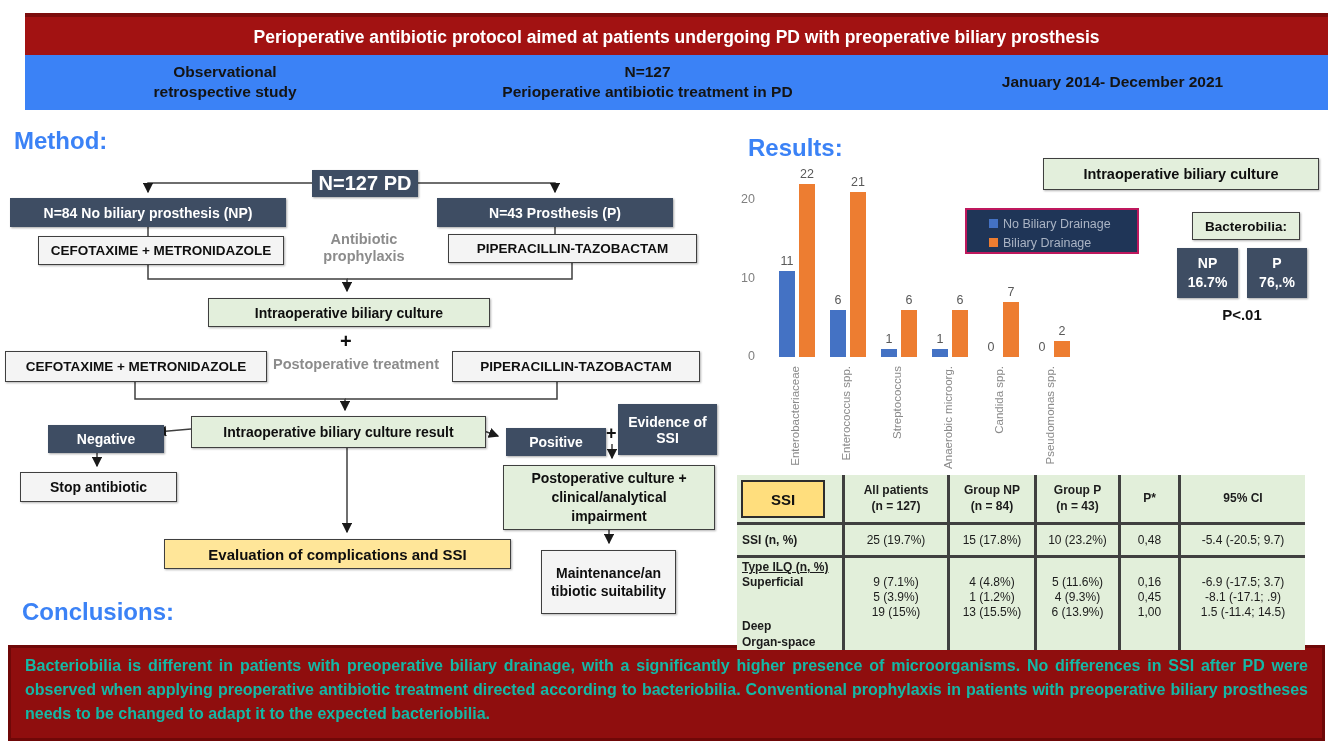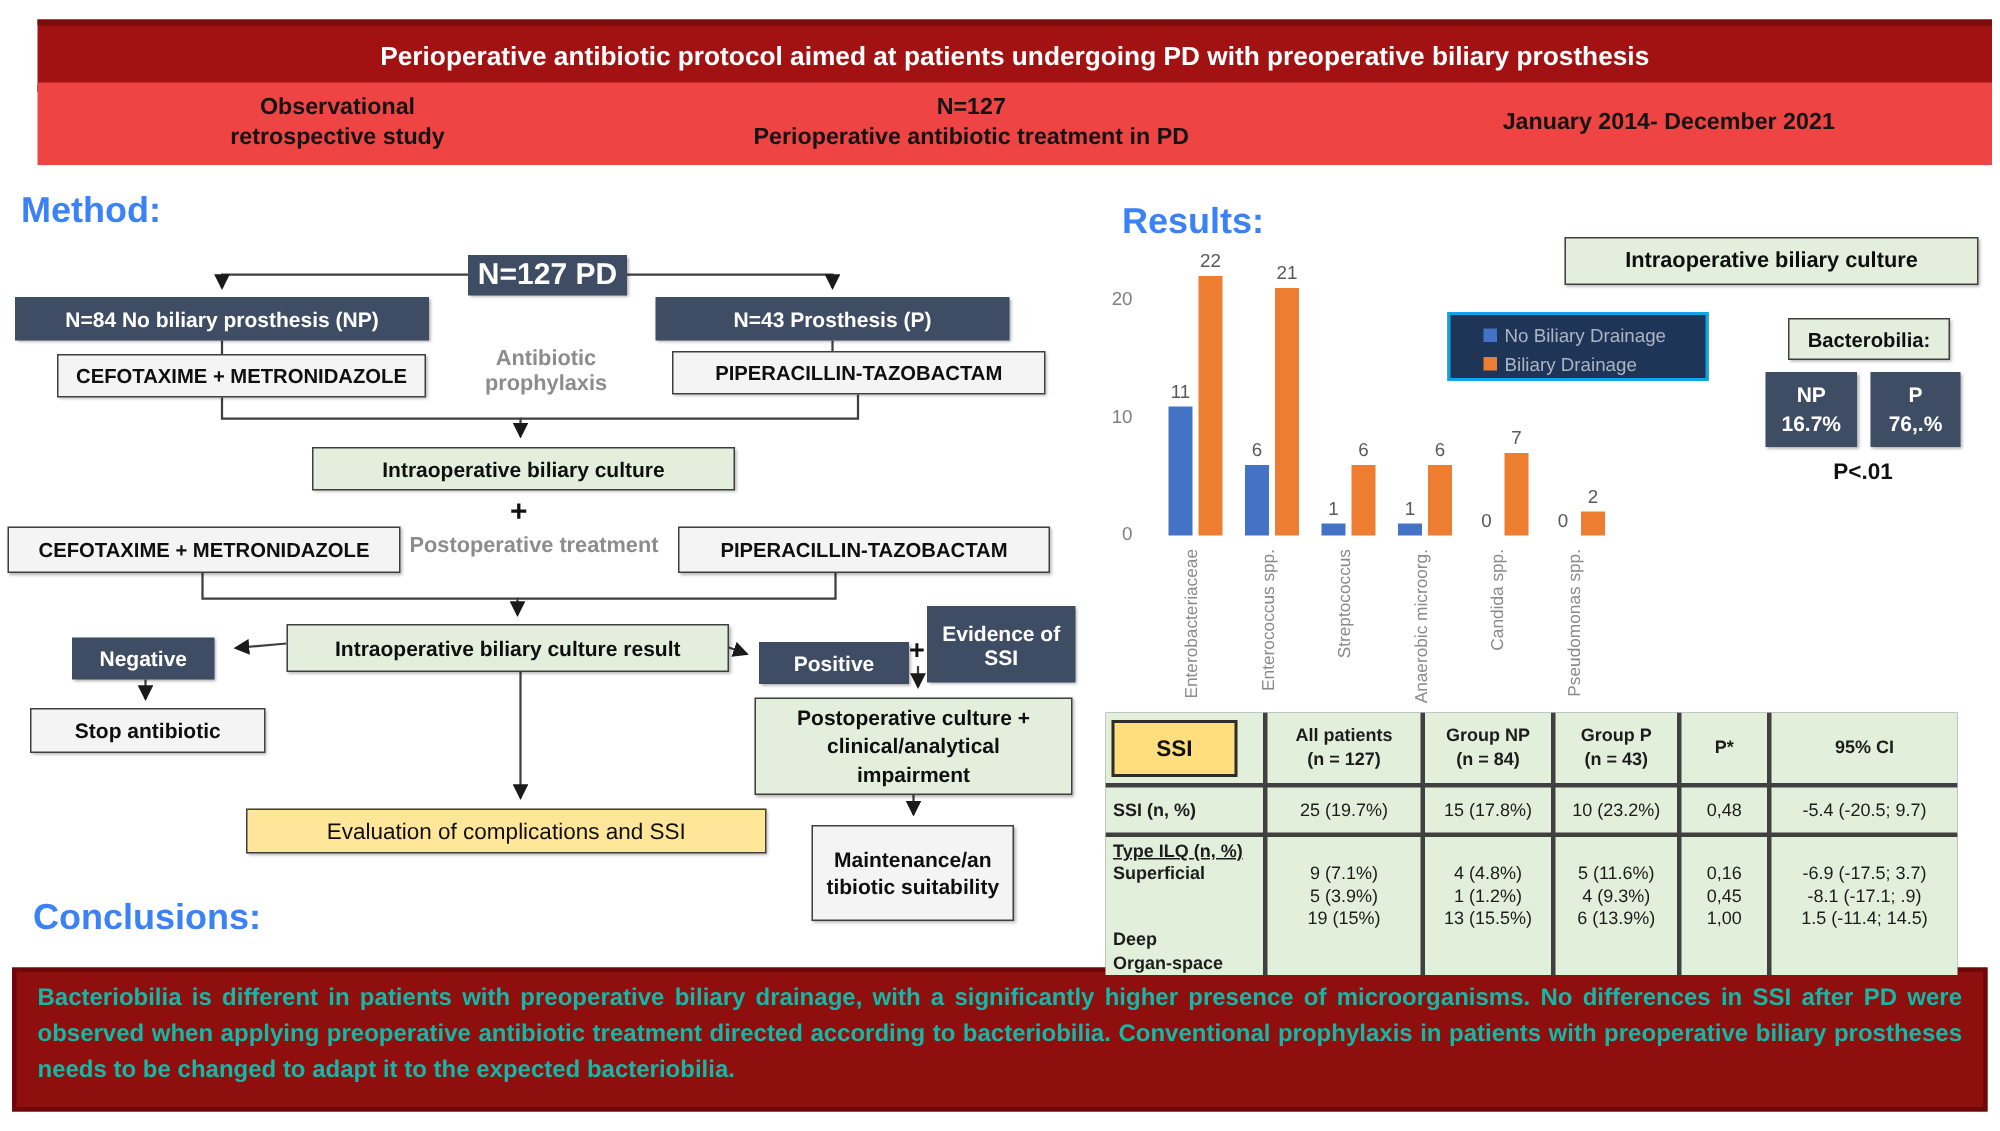--- a/index.html
+++ b/index.html
@@ -4,47 +4,47 @@
 <style>
   html,body{margin:0;padding:0;background:#ffffff;}
   #page{position:relative;width:1333px;height:754px;background:#ffffff;overflow:hidden;
         font-family:"Liberation Sans",sans-serif;}
   .abs{position:absolute;}
   
   .banner{left:25px;top:13px;width:1303px;height:40px;background:#A21212;
           border-top:4px solid #7C0C0C;border-bottom:4px solid #7C0C0C;
           display:flex;align-items:center;justify-content:center;}
   .banner-title{color:#ffffff;font-weight:bold;font-size:17.5px;}
-  .subbar{left:25px;top:55px;width:1303px;height:55px;background:#ef4444;}
+  .subbar{left:25px;top:55px;width:1303px;height:55px;background:#3b82f6;}
   .sub-block{position:absolute;font-weight:bold;font-size:15.5px;color:#141414;
              text-align:center;line-height:1.3;}
   
   .section-h{font-weight:bold;font-size:24px;color:#3b82f6;}
   
   .navy{background:#3E4D63;color:#ffffff;font-weight:bold;display:flex;align-items:center;
         justify-content:center;text-align:center;box-shadow:1px 1px 2px rgba(0,0,0,.35);}
   .graybox{background:#F4F4F4;color:#0f0f0f;font-weight:bold;border:1.6px solid #3f3f3f;
         display:flex;align-items:center;justify-content:center;text-align:center;
         box-shadow:1px 1px 2px rgba(0,0,0,.3);}
   .greenbox{background:#E3EFDC;color:#0f0f0f;font-weight:bold;border:1.8px solid #3f3f3f;
         display:flex;align-items:center;justify-content:center;text-align:center;
         box-shadow:1px 1px 2px rgba(0,0,0,.3);}
-  .yellowbox{background:#FFE699;color:#0f0f0f;font-weight:normal;border:1.8px solid #3f3f3f;
+  .yellowbox{background:#FFE699;color:#0f0f0f;font-weight:bold;border:1.8px solid #3f3f3f;
         display:flex;align-items:center;justify-content:center;text-align:center;
         box-shadow:1px 1px 2px rgba(0,0,0,.3);}
   .graytext{color:#8c8c8c;font-weight:bold;text-align:center;line-height:1.15;}
   .plus{font-weight:bold;color:#111;font-size:20px;}
   
   .bar{position:absolute;}
   .val-label{position:absolute;width:30px;text-align:center;font-size:12.5px;color:#595959;}
   .ytick{position:absolute;width:34px;text-align:right;font-size:12.5px;color:#808080;}
   .cat-label{position:absolute;writing-mode:vertical-rl;transform:rotate(180deg);
              white-space:nowrap;font-size:11.5px;color:#8a8a8a;}
   .legend{left:965px;top:208px;width:174px;height:46px;background:#1F3557;
-          border:2px solid #0ea5e9;padding:4px 0 0 22px;box-sizing:border-box;z-index:2;}
+          border:2px solid #be185d;padding:4px 0 0 22px;box-sizing:border-box;z-index:2;}
   .legend-item{display:flex;align-items:center;height:19px;}
   .legend-swatch{width:9px;height:9px;margin-right:5px;flex:0 0 auto;}
   .legend-text{font-size:12.5px;color:#AAB4C4;}
   
   .stat-navy{background:#3E4D63;color:#fff;font-weight:bold;text-align:center;
              display:flex;flex-direction:column;align-items:center;justify-content:center;
              line-height:1.35;font-size:14px;box-shadow:1px 1px 2px rgba(0,0,0,.35);}
   
   #ssi-table{left:737px;top:475px;width:568px;display:grid;
              grid-template-columns:105px 102px 84px 81px 57px 124px;
@@ -127,21 +127,21 @@
   <div class="abs graybox" style="left:448px;top:234px;width:247px;height:27px;font-size:13.5px;">PIPERACILLIN-TAZOBACTAM</div>
 
   <div class="abs greenbox" style="left:208px;top:298px;width:280px;height:27px;font-size:14px;">Intraoperative biliary culture</div>
   <div class="abs plus" style="left:340px;top:330px;">+</div>
 
   <div class="abs graybox" style="left:5px;top:351px;width:260px;height:29px;font-size:13.5px;">CEFOTAXIME + METRONIDAZOLE</div>
   <div class="abs graytext" style="left:266px;top:356px;width:180px;font-size:14.5px;">Postoperative treatment</div>
   <div class="abs graybox" style="left:452px;top:351px;width:246px;height:29px;font-size:13.5px;">PIPERACILLIN-TAZOBACTAM</div>
 
   <div class="abs greenbox" style="left:191px;top:416px;width:293px;height:30px;font-size:14px;">Intraoperative biliary culture result</div>
-  <div class="abs navy" style="left:48px;top:425px;width:95px;height:28px;font-size:14px;">Negative</div>
+  <div class="abs navy" style="left:48px;top:425px;width:116px;height:28px;font-size:14px;">Negative</div>
   <div class="abs navy" style="left:506px;top:428px;width:100px;height:28px;font-size:14px;">Positive</div>
   <div class="abs plus" style="left:606px;top:423px;font-size:18px;">+</div>
   <div class="abs navy" style="left:618px;top:404px;width:99px;height:51px;font-size:14px;padding:0 6px;box-sizing:border-box;">Evidence of SSI</div>
 
   <div class="abs graybox" style="left:20px;top:472px;width:155px;height:28px;font-size:14px;">Stop antibiotic</div>
   <div class="abs greenbox" style="left:503px;top:465px;width:212px;height:65px;font-size:14px;line-height:1.35;padding:0 8px;box-sizing:border-box;">Postoperative culture + clinical/analytical impairment</div>
   <div class="abs yellowbox" style="left:164px;top:539px;width:345px;height:28px;font-size:15px;">Evaluation of complications and SSI</div>
   <div class="abs graybox" style="left:541px;top:550px;width:135px;height:64px;font-size:14px;line-height:1.3;padding:0 0;box-sizing:border-box;">Maintenance/an tibiotic suitability</div>
 
   <div class="abs section-h" style="left:22px;top:598px;">Conclusions:</div>

